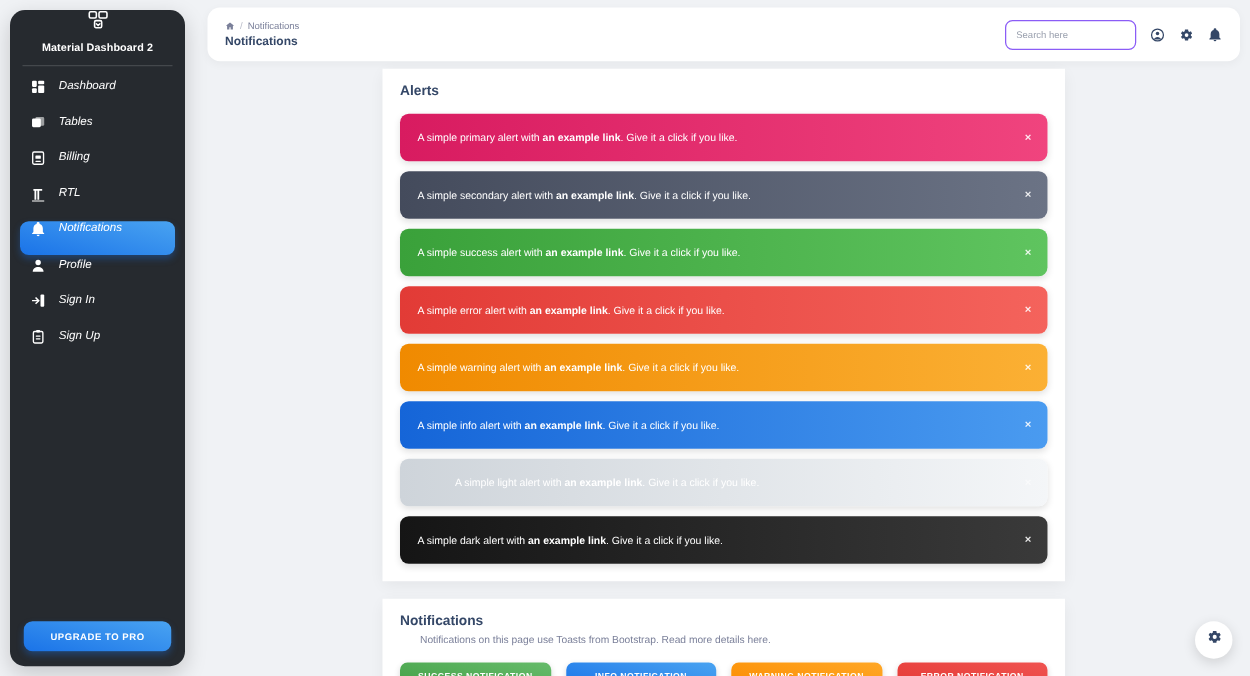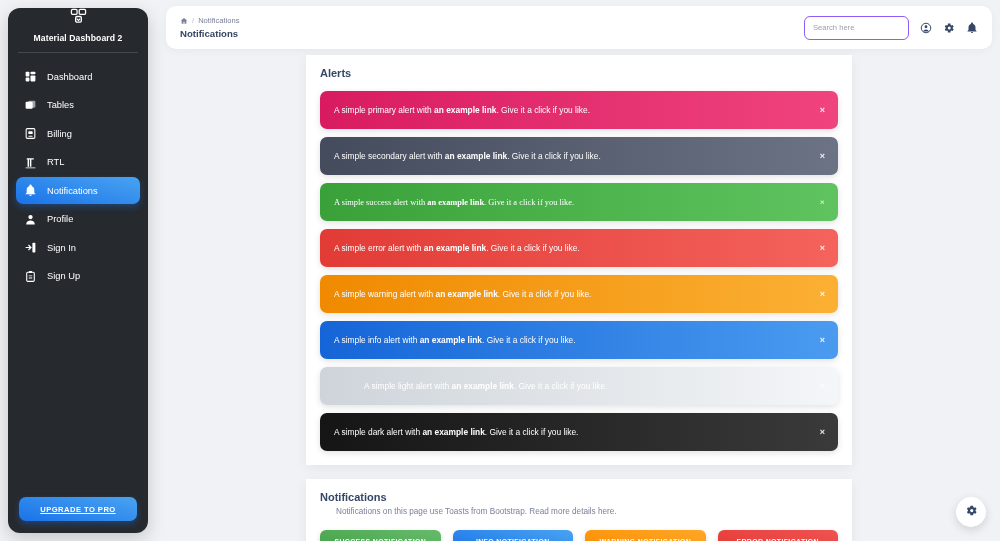--- a/index.html
+++ b/index.html
@@ -25,40 +25,40 @@
   }
   .brand-logo { width: 17px; height: 17px; flex: 0 0 17px; }
   .brand-name {
     color: #ffffff; font-size: 8.6px; font-weight: bold;
     letter-spacing: .1px; white-space: nowrap;
   }
   .brand-sep { height: 1px; background: rgba(255,255,255,.14); margin: 0 10px; }
 
   .nav { padding: 10px 8px 0 8px; }
   .nav-item {
-    display: flex; align-items: center; gap: 10px;
+    display: flex; gap: 10px;
     height: 27px; padding: 0 8px; margin-bottom: 1.5px;
-    border-radius: 7px; cursor: pointer;
+    border-radius: 7px; cursor: pointer; font-style: italic;
   }
   .nav-item .nav-ico { width: 13px; height: 13px; flex: 0 0 13px;
     display: flex; align-items: center; justify-content: center; }
   .nav-item .nav-ico svg { width: 13px; height: 13px; fill: #ffffff; }
   .nav-label { color: #ffffff; font-size: 9.3px; white-space: nowrap; }
   .nav-item.active {
     background: linear-gradient(195deg, #49a3f1, #1A73E8);
     box-shadow: 0 3px 6px rgba(26,115,232,.35);
   }
 
   .upgrade-wrap { position: absolute; left: 0; right: 0; bottom: 12px; padding: 0 11px; }
   .upgrade-btn {
     display: flex; align-items: center; justify-content: center;
     height: 24px; border-radius: 7px; cursor: pointer;
     background: linear-gradient(195deg, #49a3f1, #1A73E8);
     box-shadow: 0 3px 6px rgba(26,115,232,.35);
-    color: #fff; font-size: 7.6px; font-weight: bold; letter-spacing: .45px; text-decoration: underline;
+    color: #fff; font-size: 7.6px; font-weight: bold; letter-spacing: .45px;
   }
 
   
   #navbar {
     position: absolute; left: 166px; top: 6px;
     width: 826px; height: 43px;
     background: #ffffff; border-radius: 10px;
     box-shadow: 0 2px 8px rgba(0,0,0,.045);
     display: flex; align-items: center; padding: 0 14px;
   }
@@ -107,21 +107,21 @@
   }
   .alert:last-child { margin-bottom: 0; }
   .alert .alert-text b { font-weight: bold; }
   .alert .alert-close {
     position: absolute; right: 13px; top: 50%; transform: translateY(-50%);
     font-size: 9px; font-weight: bold; color: #ffffff;
     opacity: .9; cursor: pointer; line-height: 1;
   }
   .a-primary   { background: linear-gradient(to right, #d81b60, #f0447e); }
   .a-secondary { background: linear-gradient(to right, #444b5c, #6b7385); }
-  .a-success   { background: linear-gradient(to right, #3aa13a, #5fc45f); font-family: Liberation Serif, serif; }
+  .a-success   { background: linear-gradient(to right, #3aa13a, #5fc45f); }
   .a-error     { background: linear-gradient(to right, #e23b36, #f4635c); }
   .a-warning   { background: linear-gradient(to right, #f08a00, #fbb034); }
   .a-info      { background: linear-gradient(to right, #1565d8, #4a9bf0); }
   .a-light     { background: linear-gradient(to right, #ced4da, #f4f6f8); padding-left: 44px; }
   .a-light .alert-close { opacity: .55; }
   .a-dark      { background: linear-gradient(to right, #151515, #3a3a3a); align-items: center; }
 
   
   .btn-row { display: flex; gap: 12px; margin-top: 2px; }
   .nbtn {

